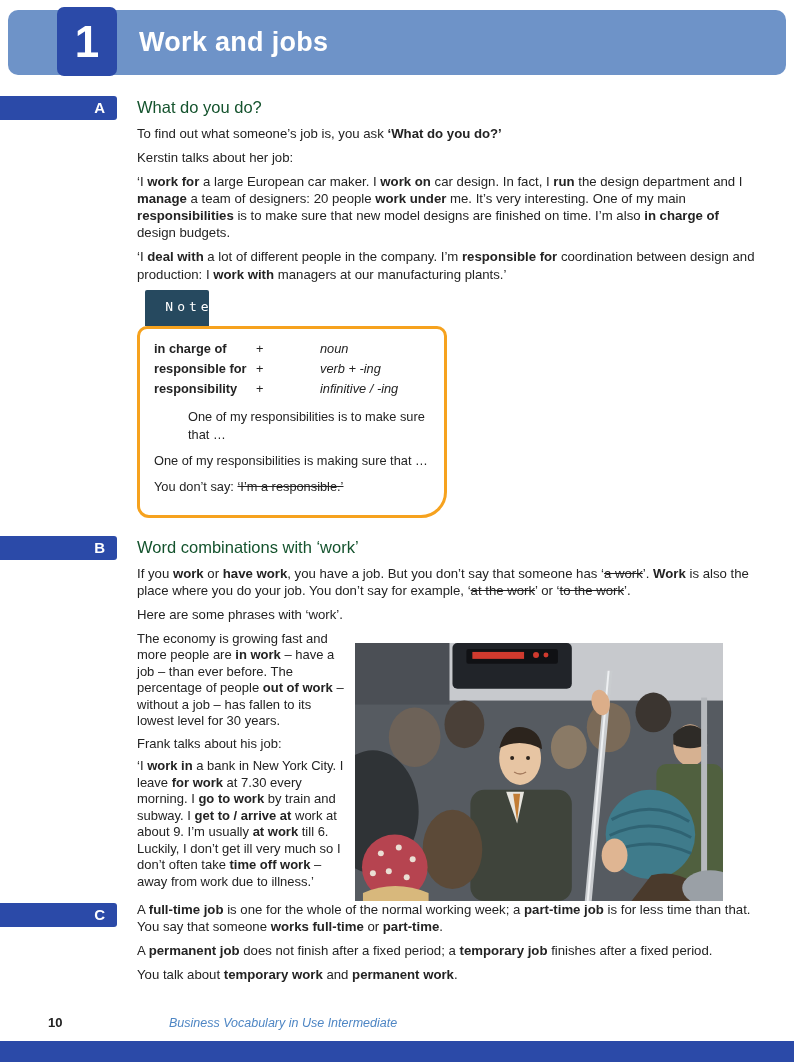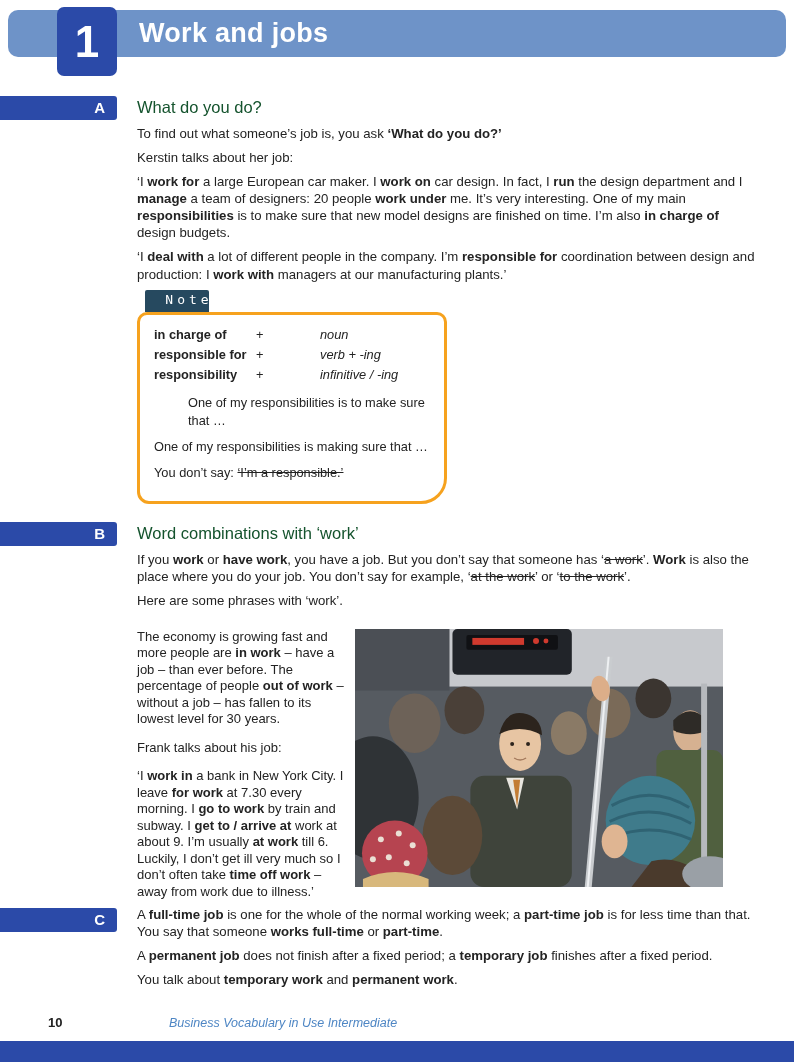--- a/index.html
+++ b/index.html
@@ -6,53 +6,53 @@
   html,body { background:#ffffff; }
   body { font-family:"Liberation Sans", sans-serif; color:#232323; }
   .page { position:relative; width:794px; height:1062px; margin:0 auto; background:#fff;
           overflow:hidden; display:flex; flex-direction:column; }
   .b { font-weight:bold; }
   .i { font-style:italic;margin-left:48px; }
   .x { text-decoration:line-through; }
 
   
   .unit-header { position:relative; height:94px; flex:none; }
-  .banner { position:absolute; left:8px; right:8px; top:10px; height:47px;
+  .banner { position:absolute; left:8px; right:8px; top:10px; height:65px;
             background:#6e93c8; border-radius:10px; display:flex; align-items:center;
             padding-left:131px; }
   .unit-title { color:#fff; font-size:27px; font-weight:bold; letter-spacing:.3px; }
   .unit-number { position:absolute; left:57px; top:7px; width:60px; height:69px;
                  background:#2b4aa8; border-radius:7px; color:#fff; font-size:44px;
                  font-weight:bold; display:flex; align-items:center; justify-content:center; }
 
   
   .section { position:relative; padding:0 38px 0 137px; font-size:13.2px; line-height:1.29; }
   .section-strip { position:absolute; left:0; top:2px; width:117px; height:24px;
                    background:#2b4aa8; color:#fff; font-weight:bold; font-size:15px;
                    display:flex; align-items:center; justify-content:flex-end;
                    padding-right:12px; border-radius:0 3px 3px 0; }
   .sec-heading { color:#14532d; font-size:16.5px; font-weight:normal; margin:0 0 7px 0; padding-top:3px; }
   .section p { margin:0 0 7px 0; }
 
   
   .note-wrap { margin:4px 0 16px 0; width:310px; }
-  .note-tab { width:64px; height:22px; background:#26495f; color:#fff;
+  .note-tab { width:64px; height:36px; background:#26495f; color:#fff;
               font-family:"DejaVu Sans Mono", monospace; font-size:13px; letter-spacing:4px;
               display:flex; align-items:center; justify-content:center; margin-left:8px;
               border-radius:2px 2px 0 0;padding-left:24px; }
   .note-box { border:3px solid #f6a21e; border-radius:10px 10px 26px 12px;
               padding:10px 12px 12px 14px; background:#fff; }
   .note-row { display:grid; grid-template-columns:102px 16px auto; font-size:12.8px; line-height:1.6; }
   .note-line { font-size:12.8px; line-height:1.45; margin:4px 0 0 0; }
   .note-line.first { margin-top:8px;margin-left:34px; }
 
   
   .b-cols { display:flex; gap:10px; }
   .b-left { width:208px; flex:none; font-size:13px; line-height:1.27; }
-  .b-left p { margin:12px 0 6px 0; }
+  .b-left p { margin:0 0 6px 0; }
   .photo-frame { width:368px; height:258px; flex:none; margin-top:12px; overflow:hidden;
                  background:#565b61; }
   .photo-frame svg { display:block; width:100%; height:100%; }
 
   
   .footer { margin-top:auto; flex:none; display:flex; align-items:baseline;
             padding:0 0 32px 48px;gap:32px; }
   .page-num { font-weight:bold; font-size:13px; color:#222; width:89px; flex:none; }
   .book-title { font-style:italic; color:#4e86c4; font-size:12.5px; }
   .bottom-bar { position:absolute; left:0; bottom:0; width:100%; height:21px; background:#2b4aa8; }

